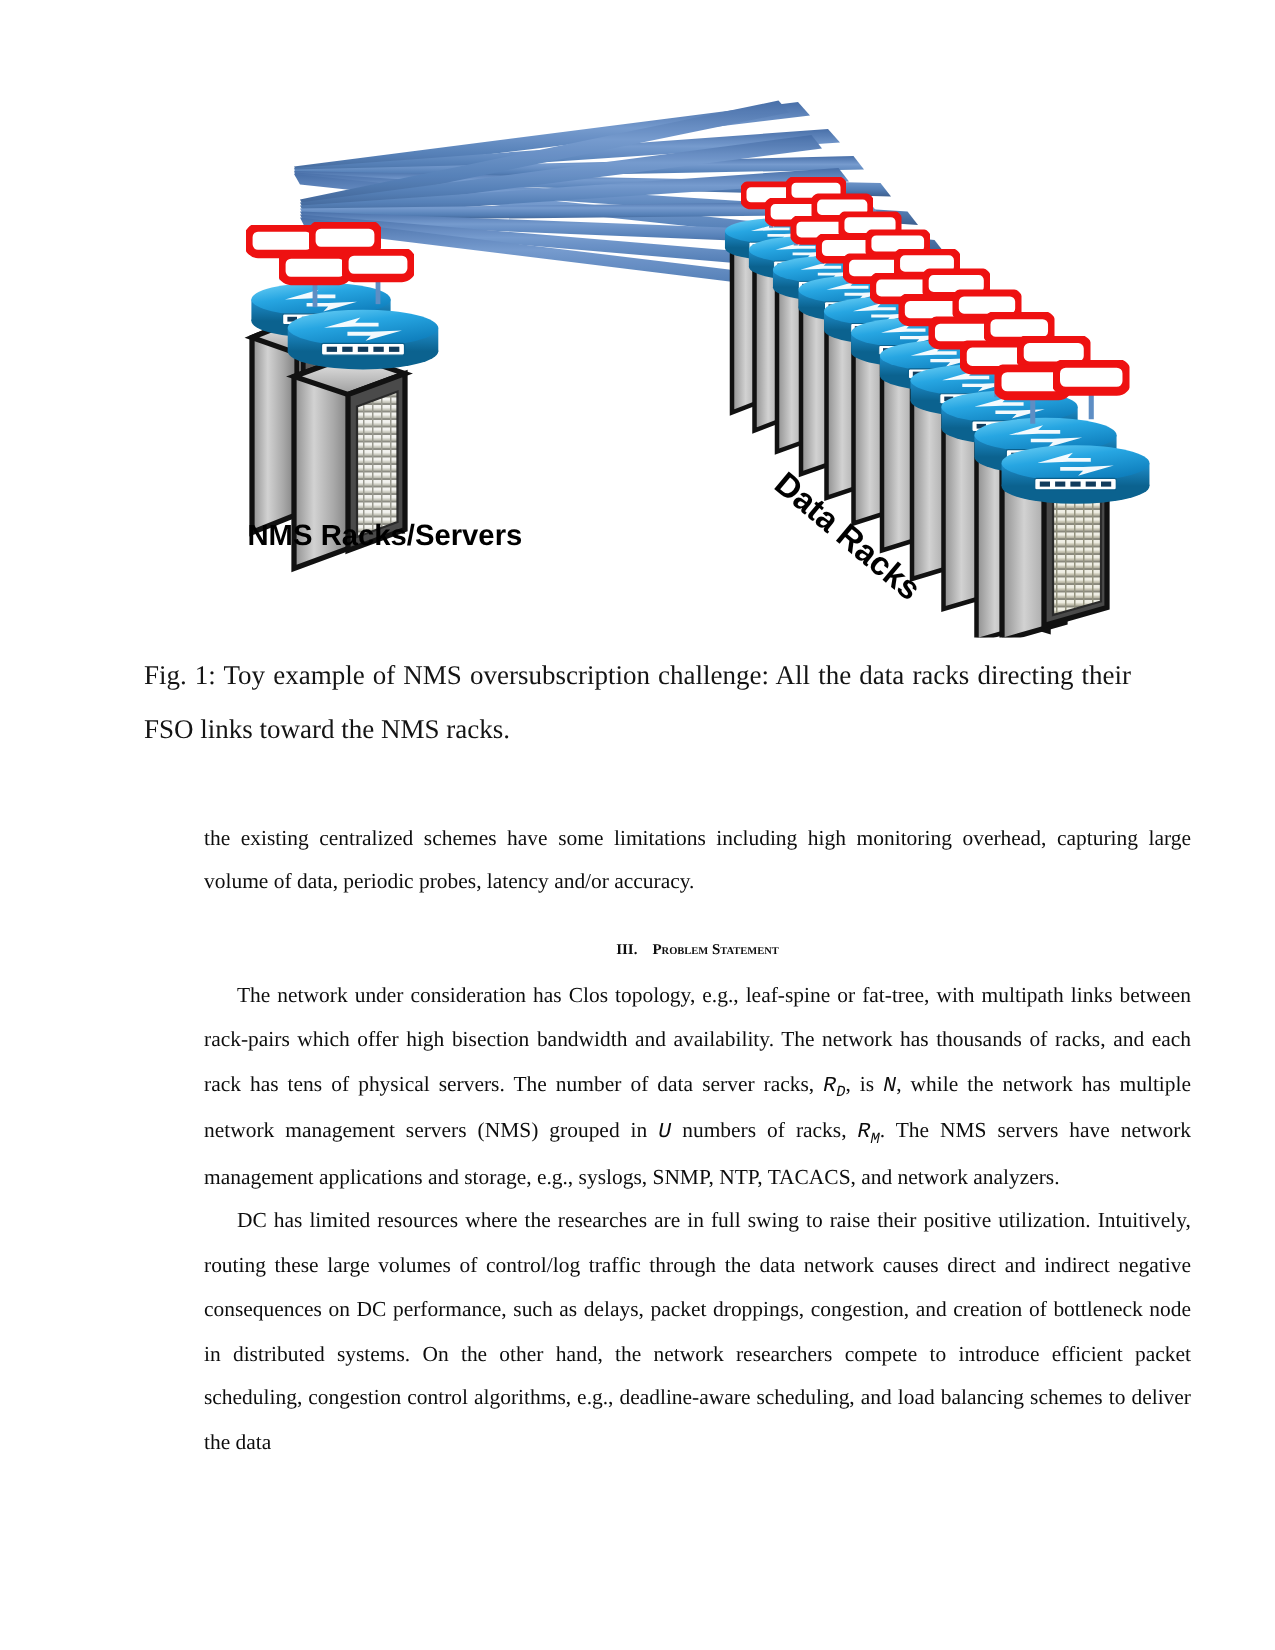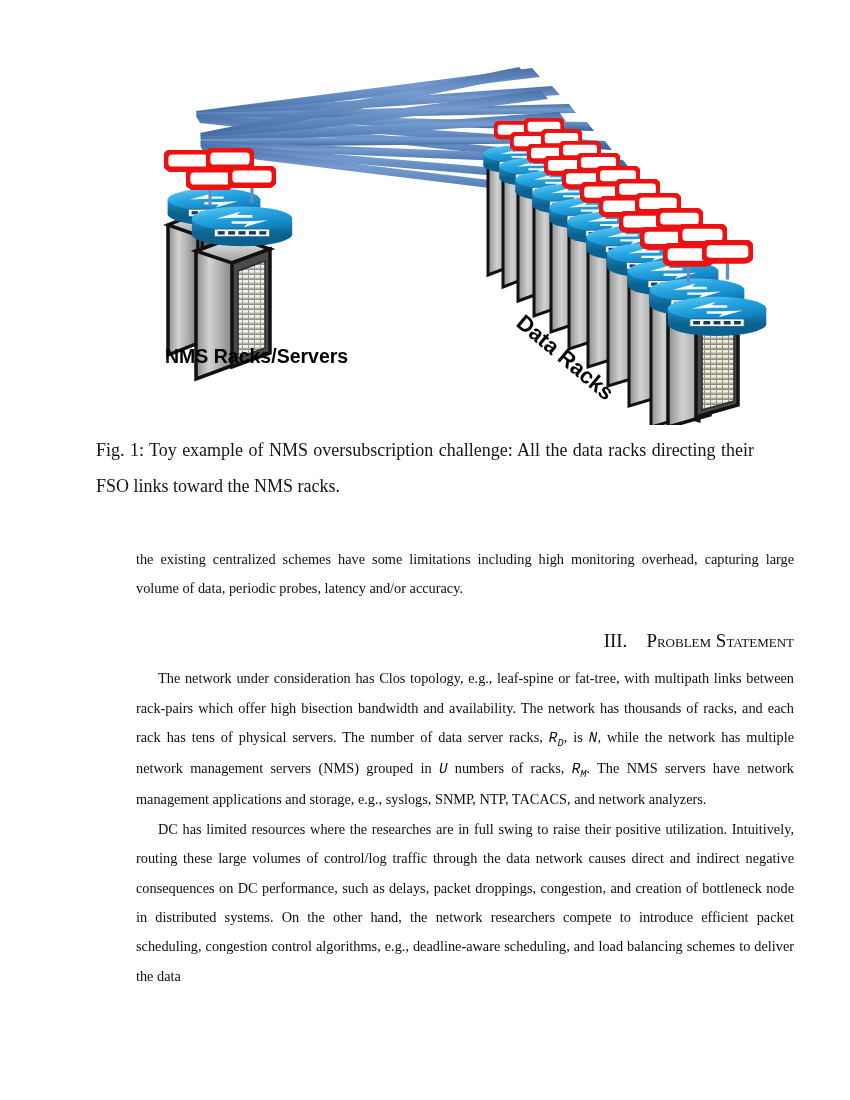--- a/index.html
+++ b/index.html
@@ -57,25 +57,26 @@
     color: #0d0d0d;
     margin-left: 40px;
   }
   #body-text p {
     margin: 0;
   }
   .para-indent {
     text-indent: 22px;
   }
   .sec-head {
-    text-align: right;
+    text-align: center;
     margin: 22px 0 8px 0 !important;
-    font-size: 19px;
+    font-size: 10px;
     line-height: 1.6;
     text-indent: 0;
+    font-weight: bold;
   }
   .smallcaps {
     font-variant: small-caps;
   }
   .mathvar {
     font-style: italic;
     font-family: Liberation Mono, monospace;
   }
   .mathvar sub {
     font-style: italic;

